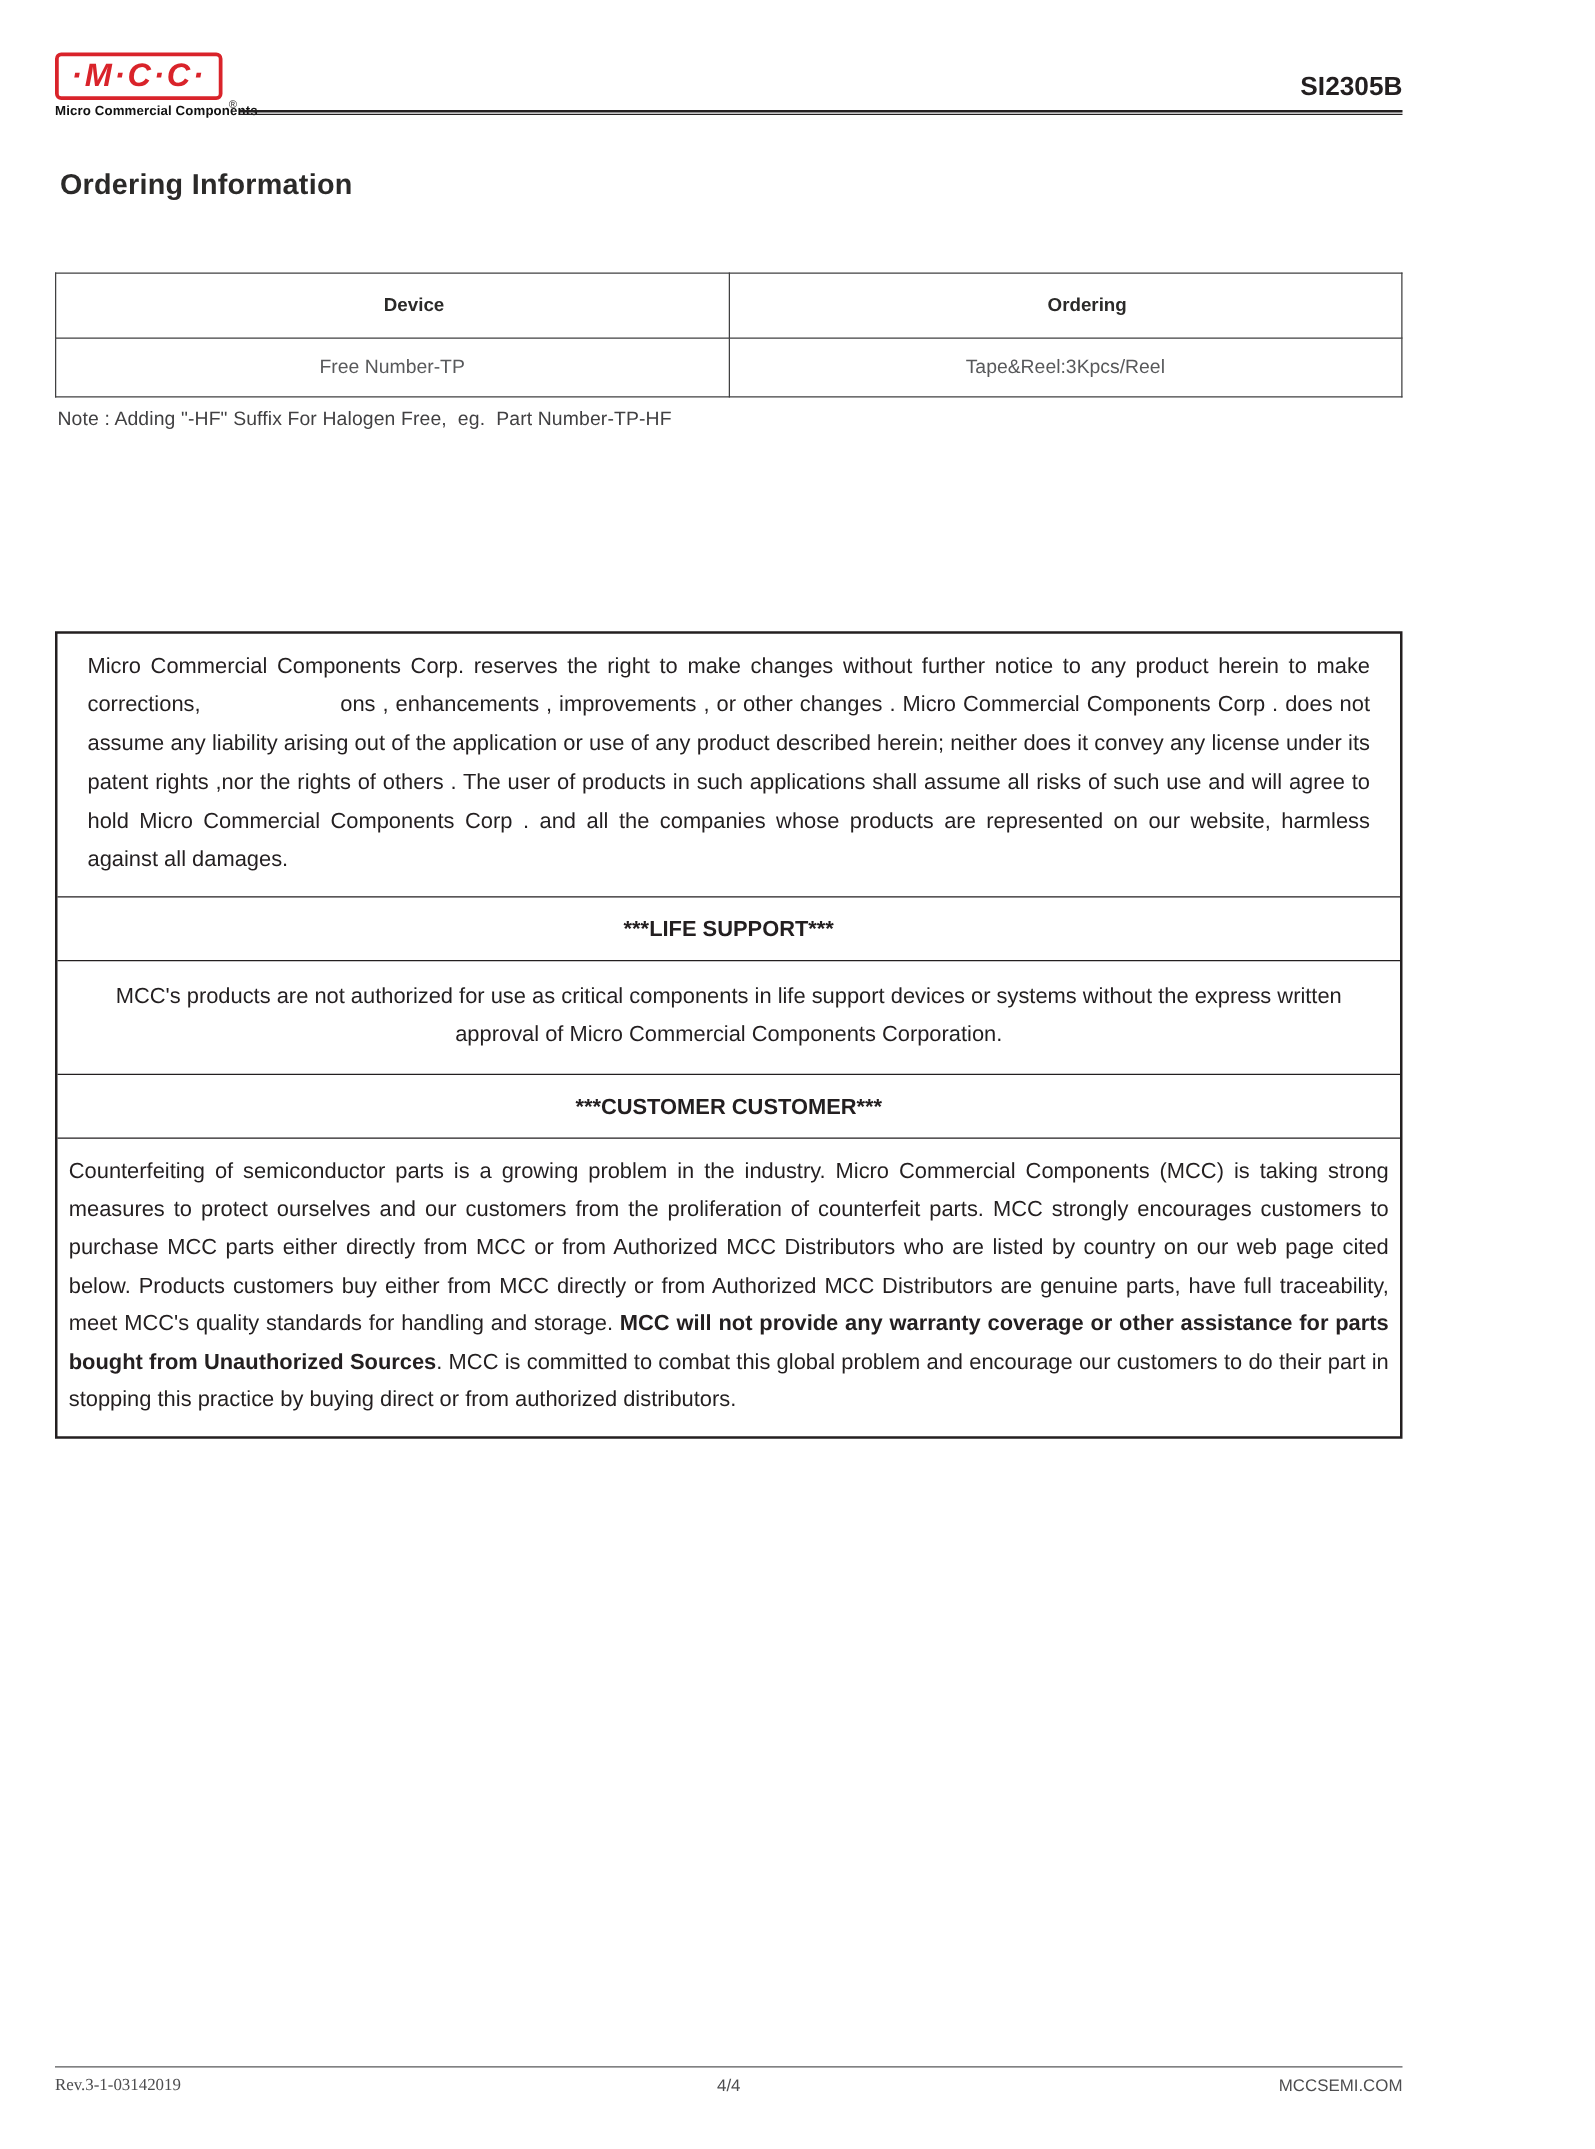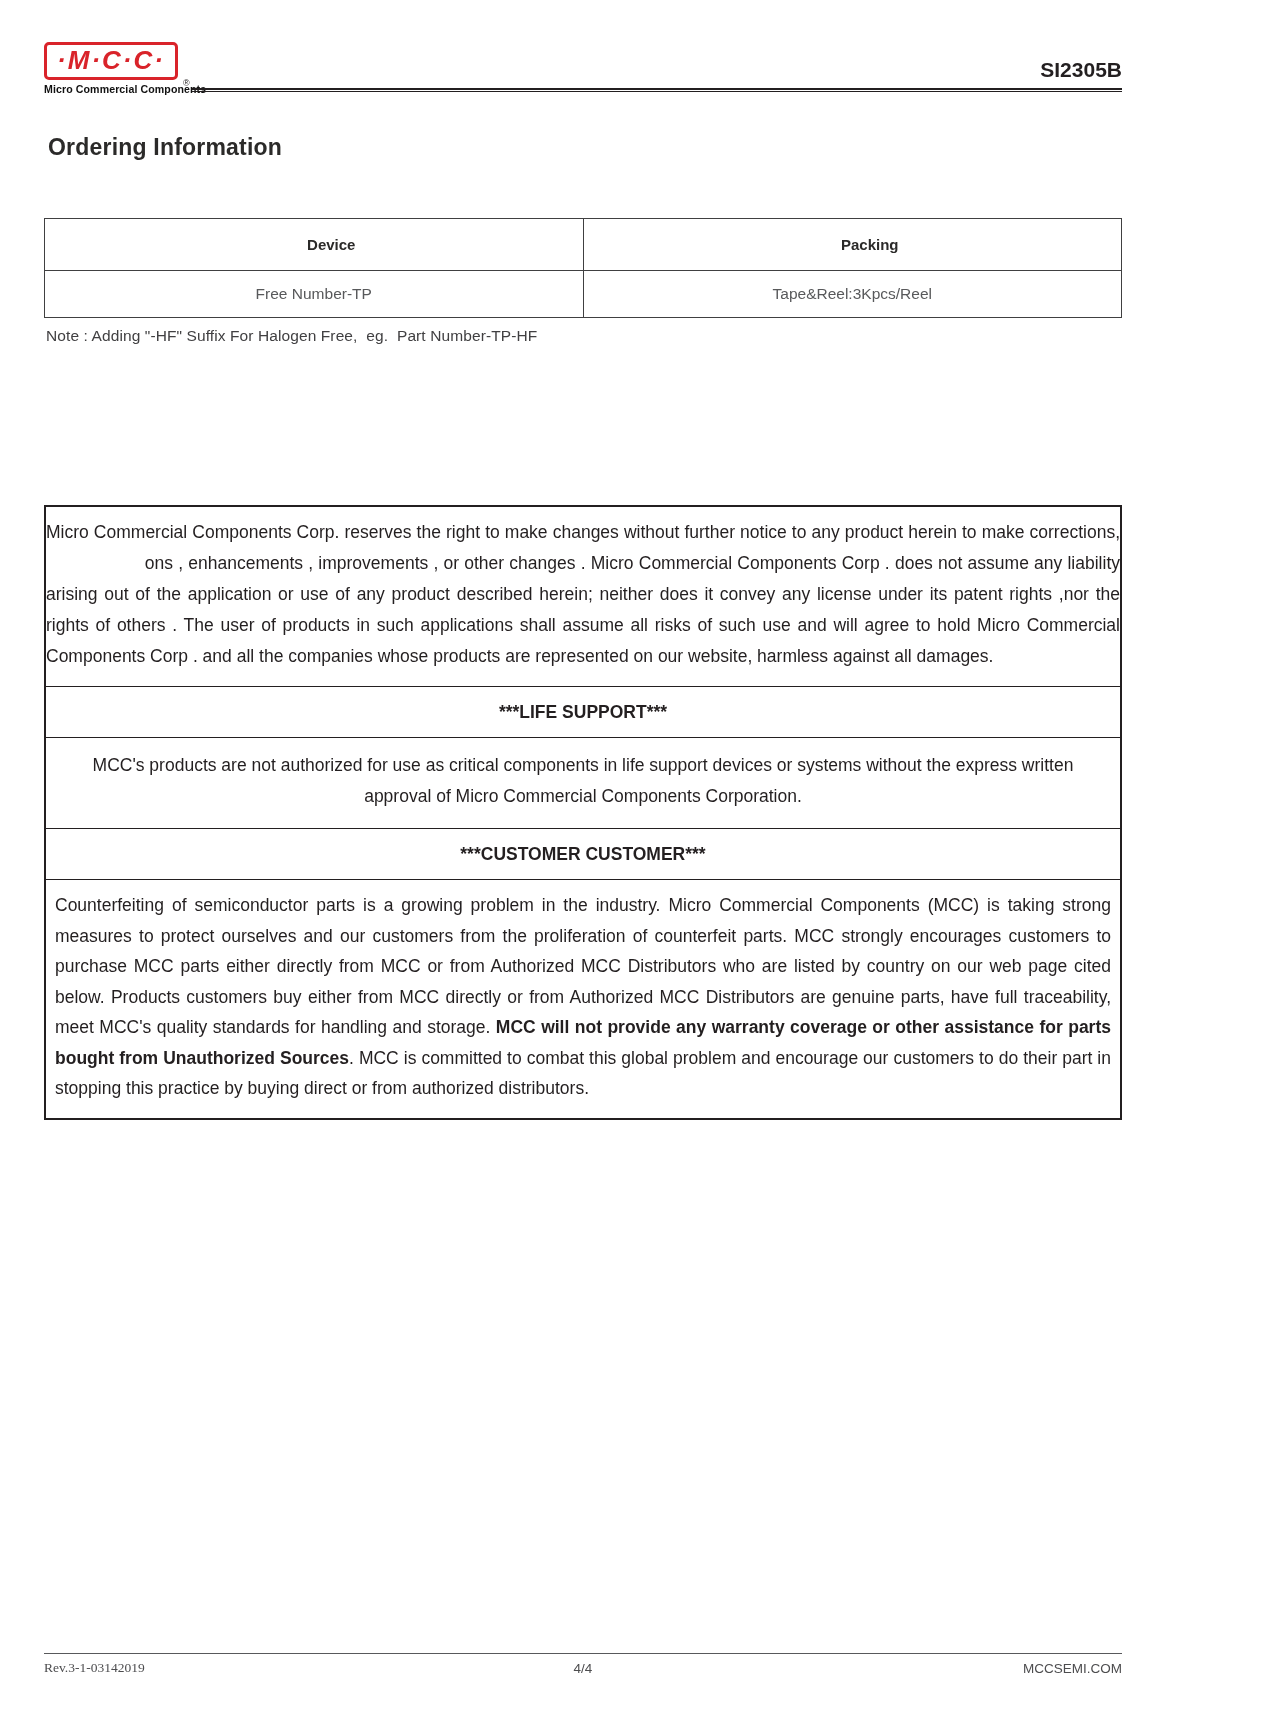--- a/index.html
+++ b/index.html
@@ -77,21 +77,21 @@
   .notice-title {
     text-align: center; font-weight: bold; font-size: 17.5px;
     padding: 15px 0 14px; color: #231f20;
     border-bottom: 1.6px solid #231f20;
   }
   .notice-title.bt { border-top: 1.6px solid #231f20; }
   .notice-body {
     font-size: 17.5px; color: #231f20;
   }
   .notice-body.justified {
-    text-align: justify; line-height: 31px; padding: 10px 0 14px;
+    text-align: justify; line-height: 31px; padding: 10px 24px 14px;
   }
   .notice-body.centered {
     text-align: center; line-height: 31px; padding: 12px 30px 16px;
   }
   .notice-body.awareness {
     text-align: justify; line-height: 30.5px; padding: 10px 9px 14px;
   }
   .notice-body b { font-weight: bold; }
 
   
@@ -123,21 +123,21 @@
 
   <div class="part-number">SI2305B</div>
   <div class="header-rule"></div>
 
   <h1 class="section-title">Ordering Information</h1>
 
   <table class="order-table">
     <thead>
       <tr>
         <th>Device</th>
-        <th>Packing</th>
+        <th>Ordering</th>
       </tr>
     </thead>
     <tbody>
       <tr>
         <td>Free Number-TP</td>
         <td>Tape&amp;Reel:3Kpcs/Reel</td>
       </tr>
     </tbody>
   </table>
 

